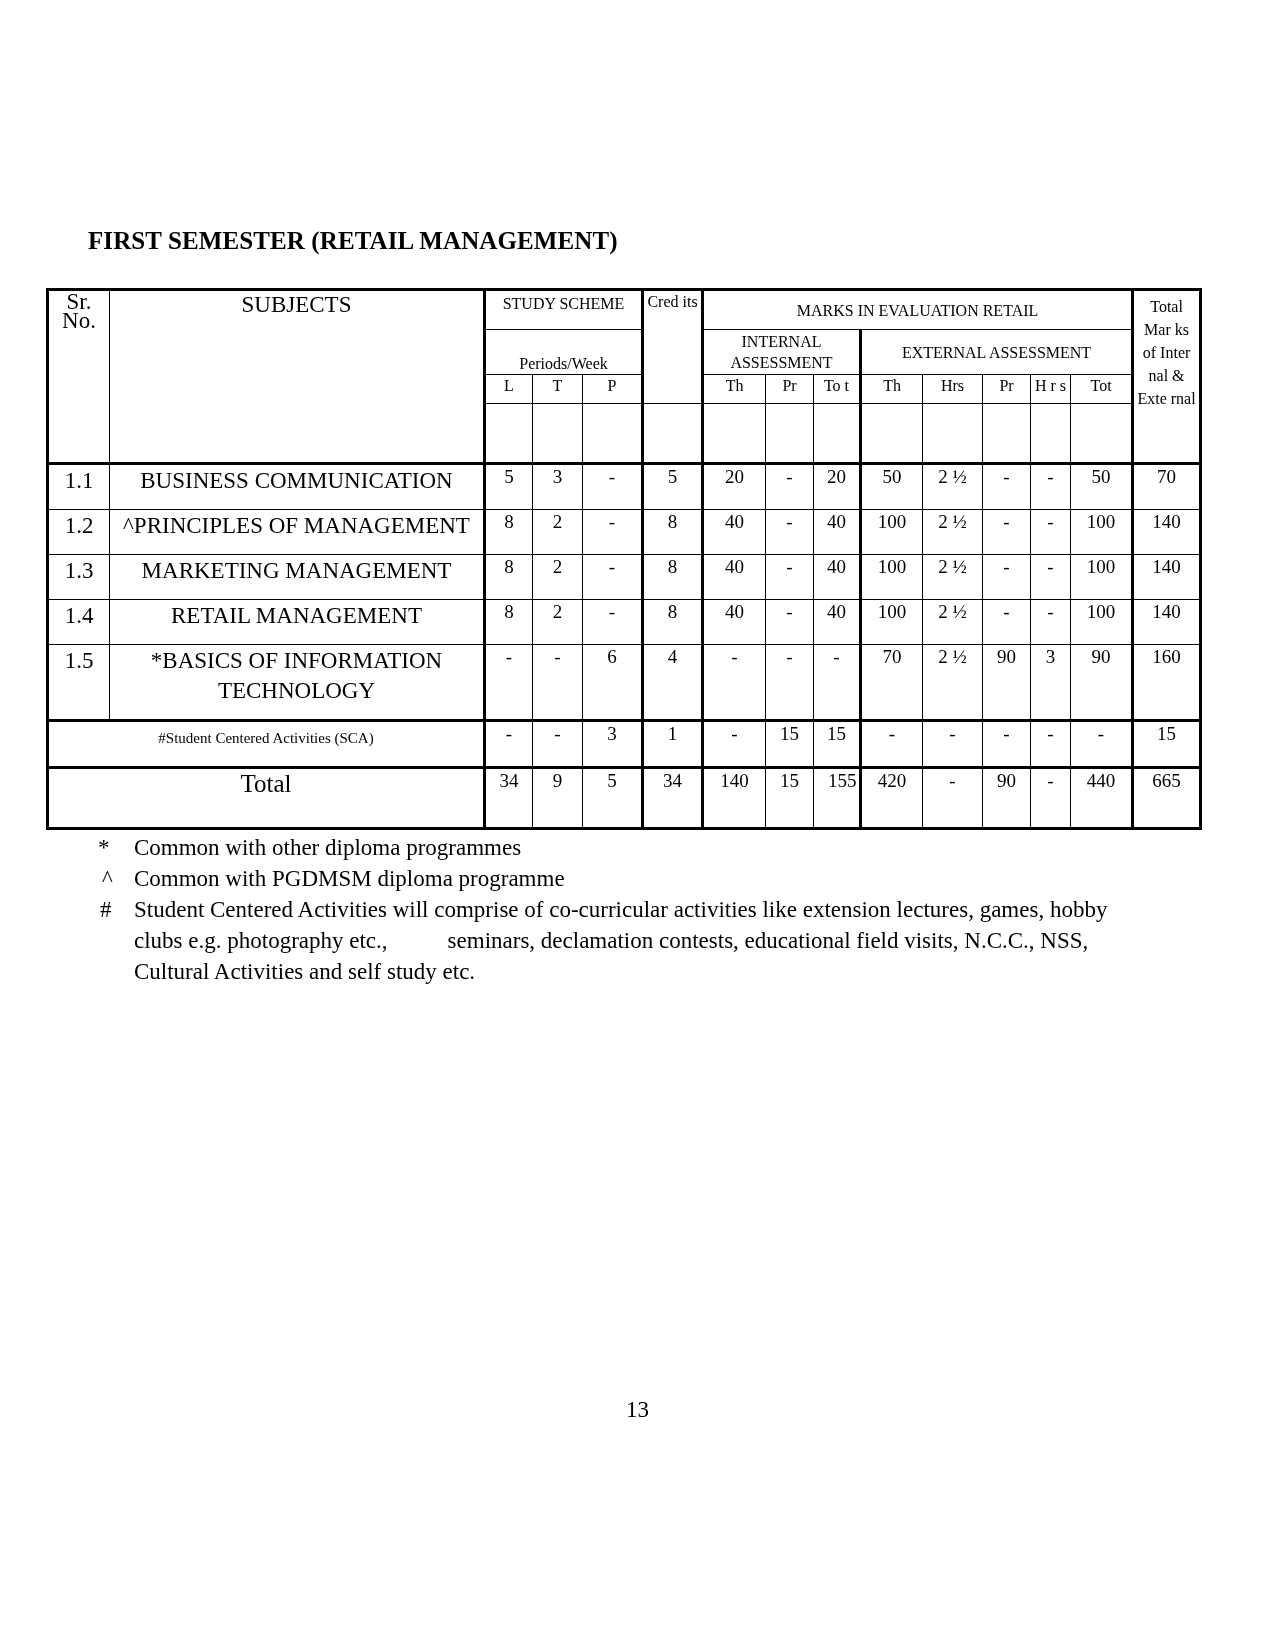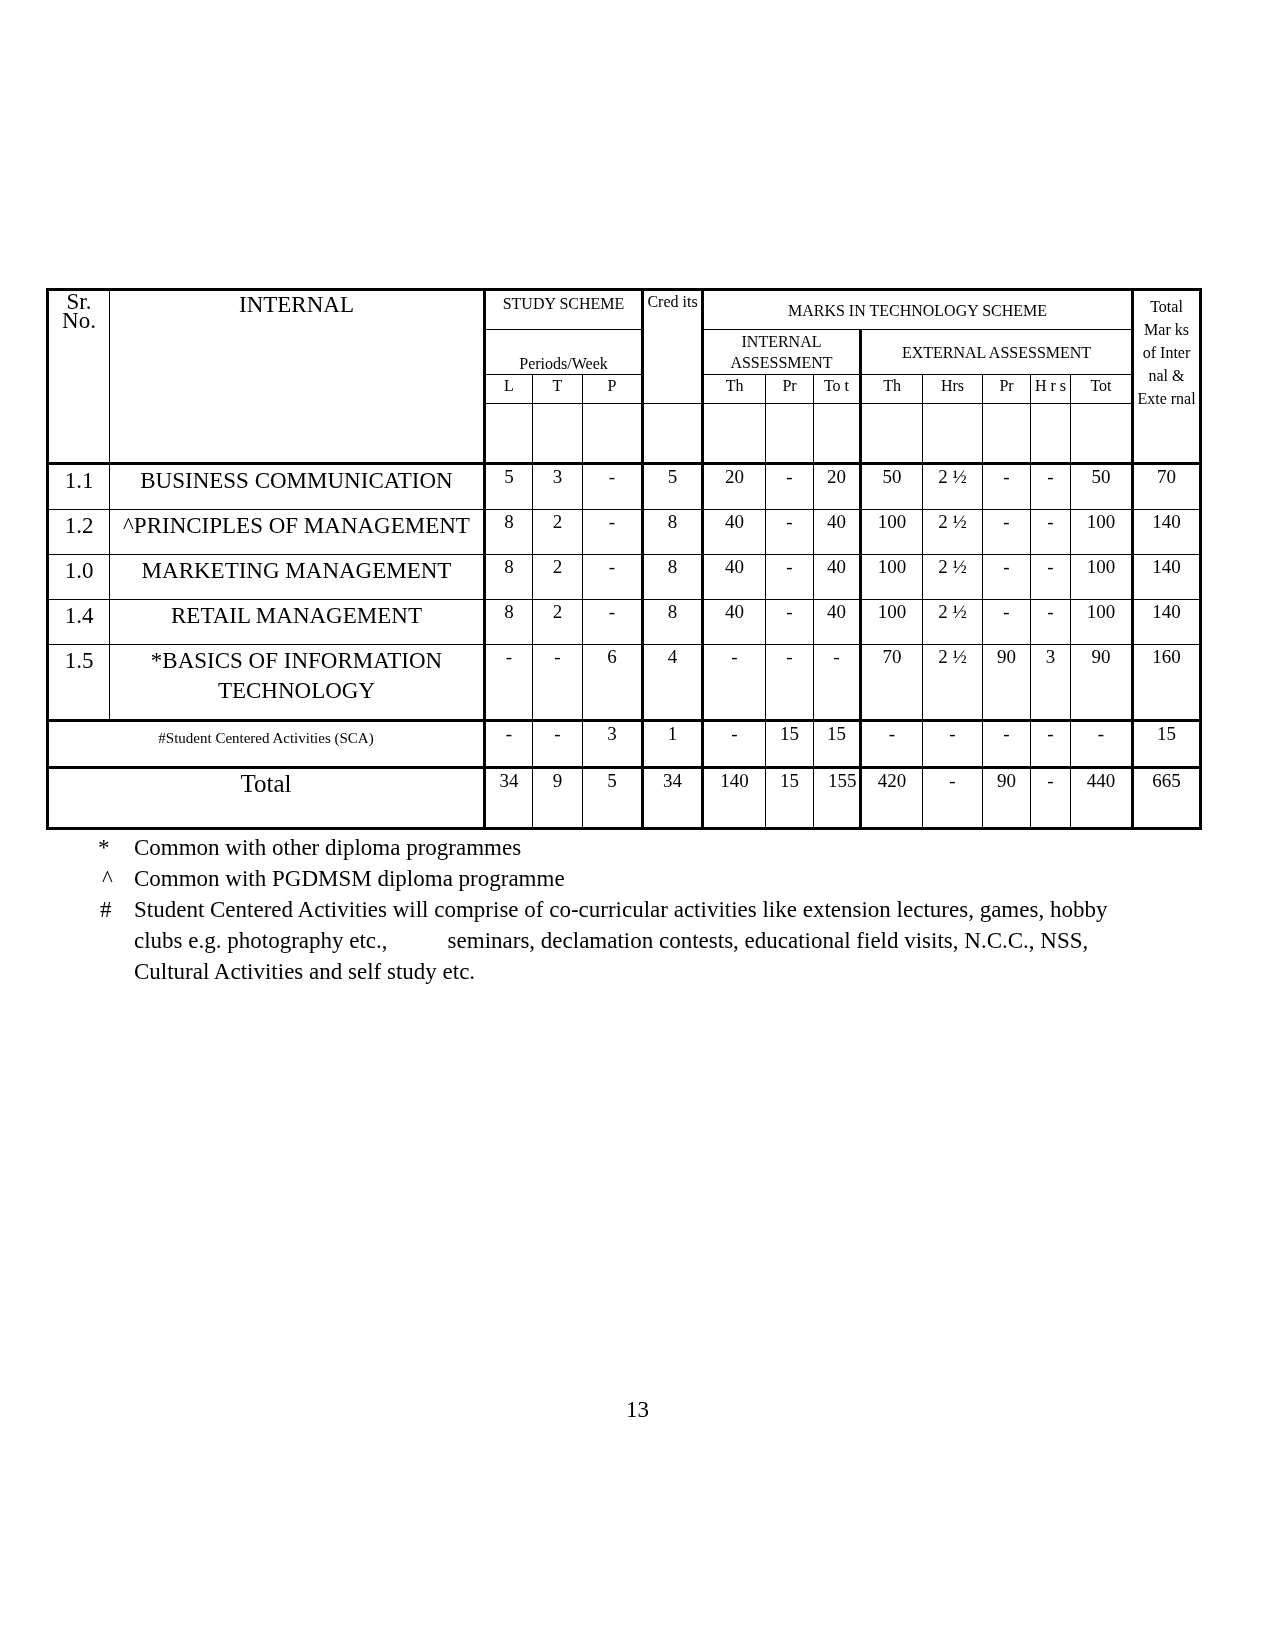--- a/index.html
+++ b/index.html
@@ -175,20 +175,21 @@
     text-align: center;
     font-size: 23px;
   }
 </style>
 </head>
 <body>
 
 <div class="page">
 
 
+  <div class="subheading">FIRST SEMESTER (RETAIL MANAGEMENT)</div>
 
   <div class="tbl-wrap">
     <table class="scheme">
       <colgroup>
         <col style="width:62px">
         <col style="width:375px">
         <col style="width:48px">
         <col style="width:50px">
         <col style="width:60px">
         <col style="width:60px">
@@ -201,24 +202,24 @@
         <col style="width:40px">
         <col style="width:62px">
         <col style="width:68px">
       </colgroup>
 
       <tbody>
           <tr>
         <td class="hd-big thick-l" rowspan="4">
           <div class="stack">Sr. No.</div>
         </td>
-        <td class="hd-big thick-r" rowspan="4">INTERNAL</td>
+        <td class="hd-big thick-r" rowspan="4">SUBJECTS</td>
         <td class="hd" colspan="3" style="height:34px;vertical-align:top;padding-top:3px;">STUDY SCHEME</td>
         <td class="hd thick-l thick-r" rowspan="3">Cred its</td>
-        <td class="hd thick-r" colspan="8" style="height:34px;vertical-align:middle;">MARKS IN TECHNOLOGY SCHEME</td>
+        <td class="hd thick-r" colspan="8" style="height:34px;vertical-align:middle;">MARKS IN EVALUATION RETAIL</td>
         <td class="hd thick-r" rowspan="4" style="vertical-align:top;padding-top:4px;line-height:23px;">Total Mar ks of Inter nal &amp; Exte rnal</td>
       </tr>
 
       <tr>
         <td class="hd" colspan="3" style="height:36px;vertical-align:bottom;padding-bottom:1px;">Periods/Week</td>
         <td class="hd" colspan="3" style="height:36px;vertical-align:middle;line-height:21px;">INTERNAL ASSESSMENT</td>
         <td class="hd thick-l thick-r" colspan="5" style="vertical-align:middle;line-height:21px;">EXTERNAL ASSESSMENT</td>
       </tr>
 
       <tr>
@@ -280,21 +281,21 @@
         <td class="num">40</td>
         <td class="num thick-l">100</td>
         <td class="num">2 ½</td>
         <td class="num">-</td>
         <td class="num">-</td>
         <td class="num thick-r">100</td>
         <td class="num thick-r">140</td>
       </tr>
 
       <tr class="datarow">
-        <td class="srno thick-l">1.0</td>
+        <td class="srno thick-l">1.3</td>
         <td class="subject thick-r">MARKETING MANAGEMENT</td>
         <td class="num">8</td>
         <td class="num">2</td>
         <td class="num">-</td>
         <td class="num thick-l thick-r">8</td>
         <td class="num">40</td>
         <td class="num">-</td>
         <td class="num">40</td>
         <td class="num thick-l">100</td>
         <td class="num">2 ½</td>

